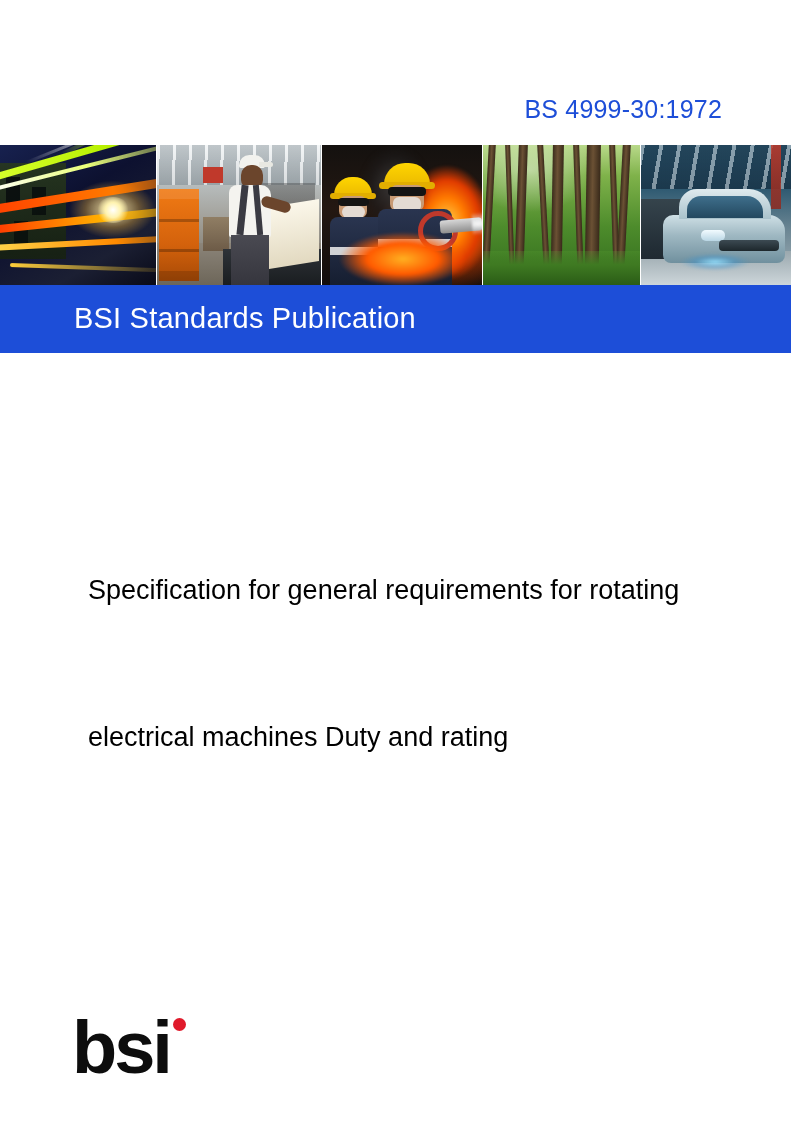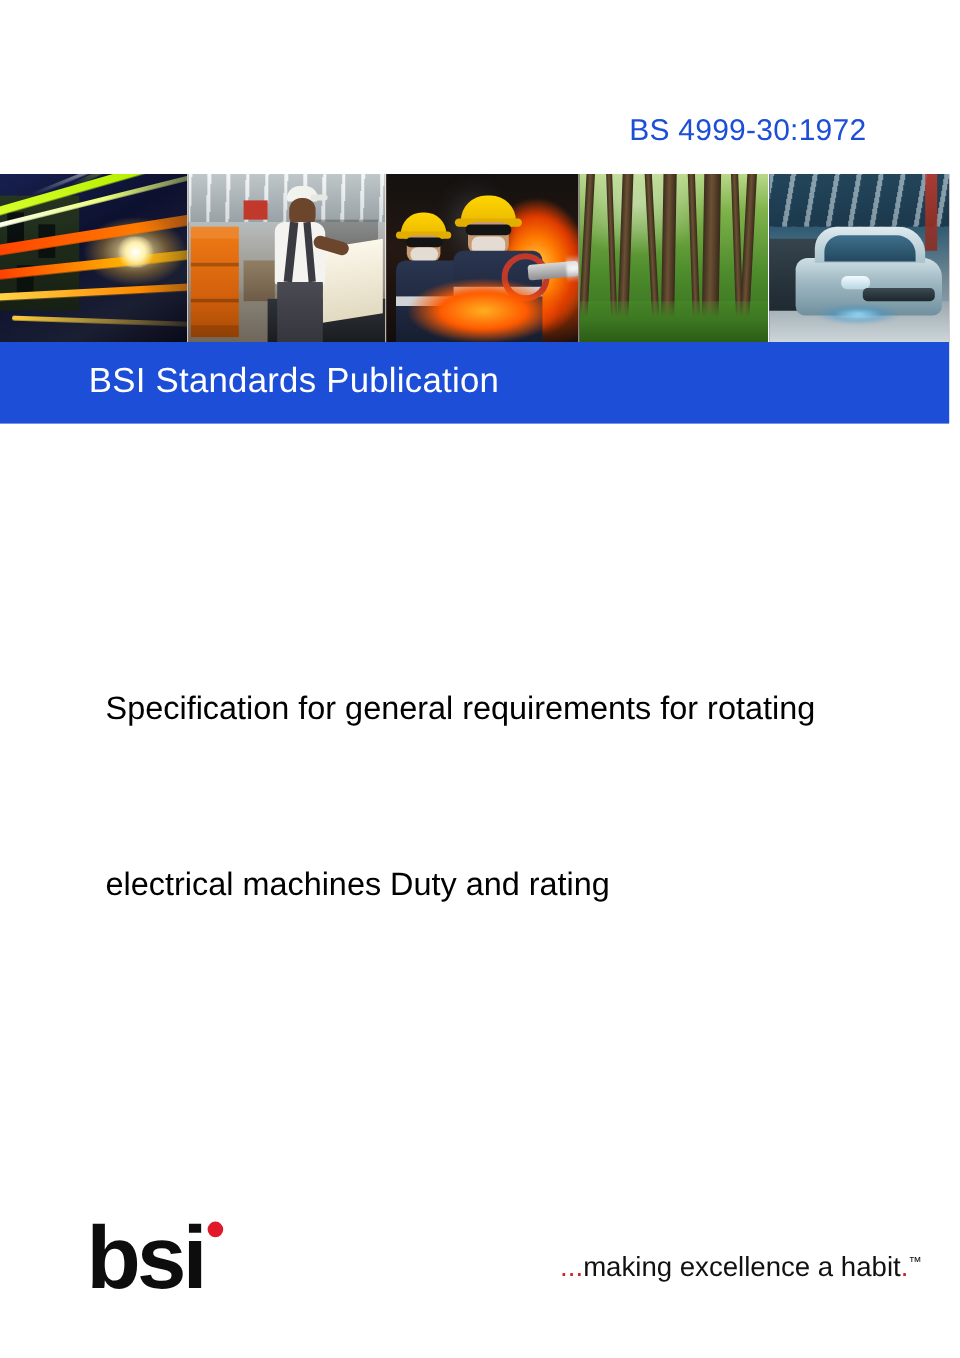--- a/index.html
+++ b/index.html
@@ -526,15 +526,14 @@
   <div class="title">
     <span class="title-line">Specification for general requirements for rotating</span>
     <span class="title-line">electrical machines Duty and rating</span>
   </div>
 
   <div class="logo">
     <span class="logo-text">bsi</span>
     <span class="logo-dot"></span>
   </div>
 
-  <div class="tagline"><span class="dots">...</span><span>making excellence a habit</span><span class="dot-red">.</span><span class="tm">™</span></div>
 
 </div>
 
 </body></html>

